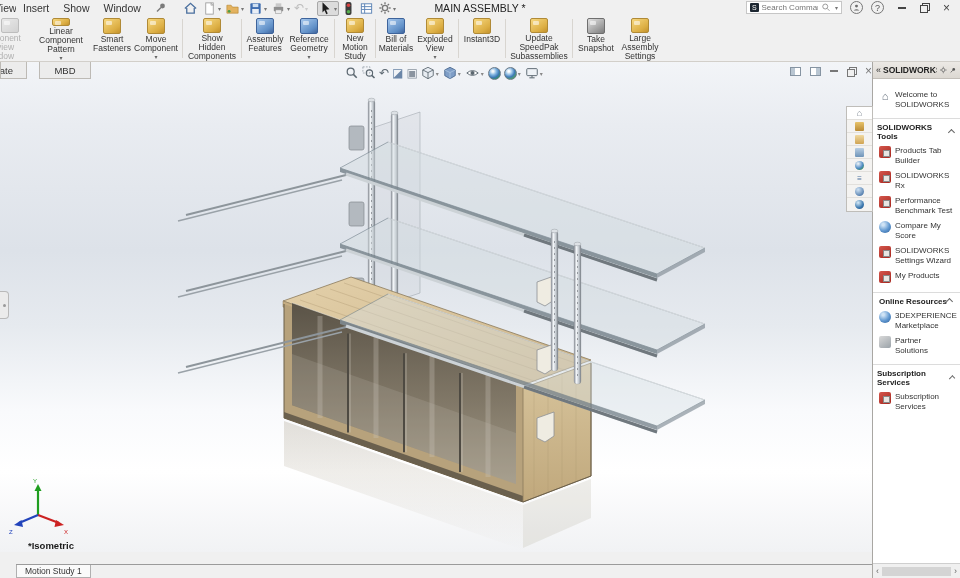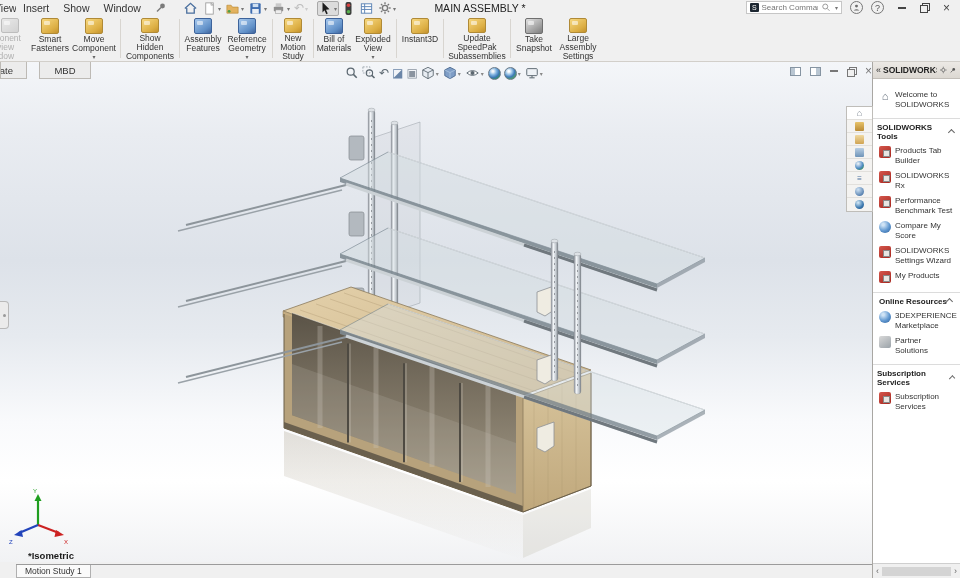--- a/index.html
+++ b/index.html
@@ -49,21 +49,21 @@
   .cmicon.disabled { background:linear-gradient(145deg,#e9e9e9,#d2d2d2); border-color:#bdbdbd; }
   .cmlabel { font-size:8.5px; line-height:9px; color:#333; text-align:center; white-space:normal; }
   .cmbtn .cmcaret { font-size:6px; color:#666; line-height:6px; margin-top:1px; }
   .cmbtn.disabled .cmlabel { color:#b0b0b0; }
   .cmsep { width:1px; background:#d8d5d0; margin:3px 2px; }
   .cm-clip { width:30px; overflow:hidden; }
   .cm-clip .cmlabel { width:62px; margin-left:-32px; }
   .cm-clip .cmicon { margin-left:-10px; }
 
   
-  #graphics { position:absolute; left:0; top:60px; width:872px; height:502px;
+  #graphics { position:absolute; left:0; top:50px; width:872px; height:502px;
     background:linear-gradient(180deg,#f4f6f9 0%,#e9ecf1 15%,#dde2e9 40%,#e6eaef 55%,#f9fafc 72%,#ffffff 84%,#f1f2f4 100%); }
   #modelsvg { position:absolute; left:0; top:0; }
 
   
   #tabs { position:absolute; left:0; top:62px; display:flex; z-index:20; }
   .rtab { height:17px; background:#ececec; border:1px solid #bdbaB5; border-top:none;
     font-size:9.5px; color:#333; display:flex; align-items:center; justify-content:center; }
   .rtab.clip { width:27px; overflow:hidden; }
   .rtab.clip span { margin-left:-38px; white-space:nowrap; }
   .rtab.addins { width:200px; }
@@ -253,20 +253,25 @@
         <span class="ic-restore"></span>
         <span class="ic-close">×</span>
       </div>
     </div>
   </div>
 
   <div id="cmdmgr">
     <div class="cmbtn disabled cm-clip">
       <div class="cmicon disabled"></div>
       <div class="cmlabel">Component Preview Window</div>
+    </div>
+    <div class="cmbtn" style="width:62px">
+      <div class="cmicon"></div>
+      <div class="cmlabel">Linear Component Pattern</div>
+      <div class="cmcaret">▾</div>
     </div>
     <div class="cmbtn" style="width:40px">
       <div class="cmicon"></div>
       <div class="cmlabel">Smart Fasteners</div>
     </div>
     <div class="cmbtn" style="width:48px">
       <div class="cmicon"></div>
       <div class="cmlabel">Move Component</div>
       <div class="cmcaret">▾</div>
     </div>

